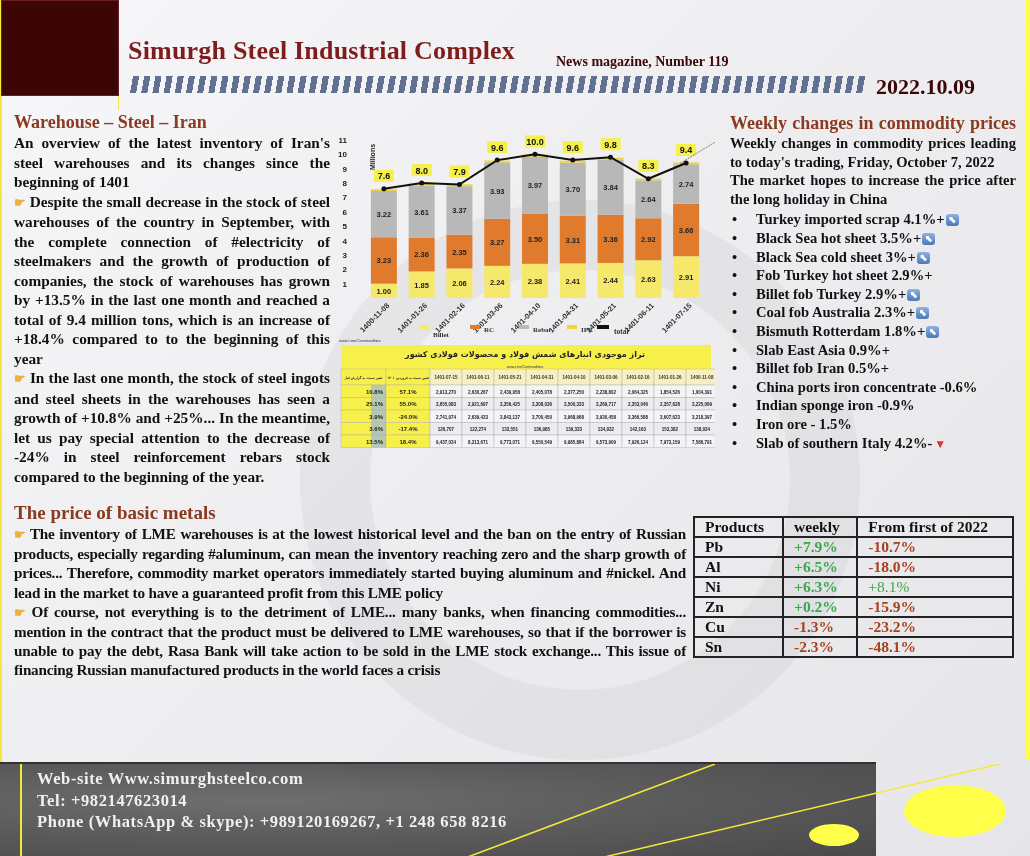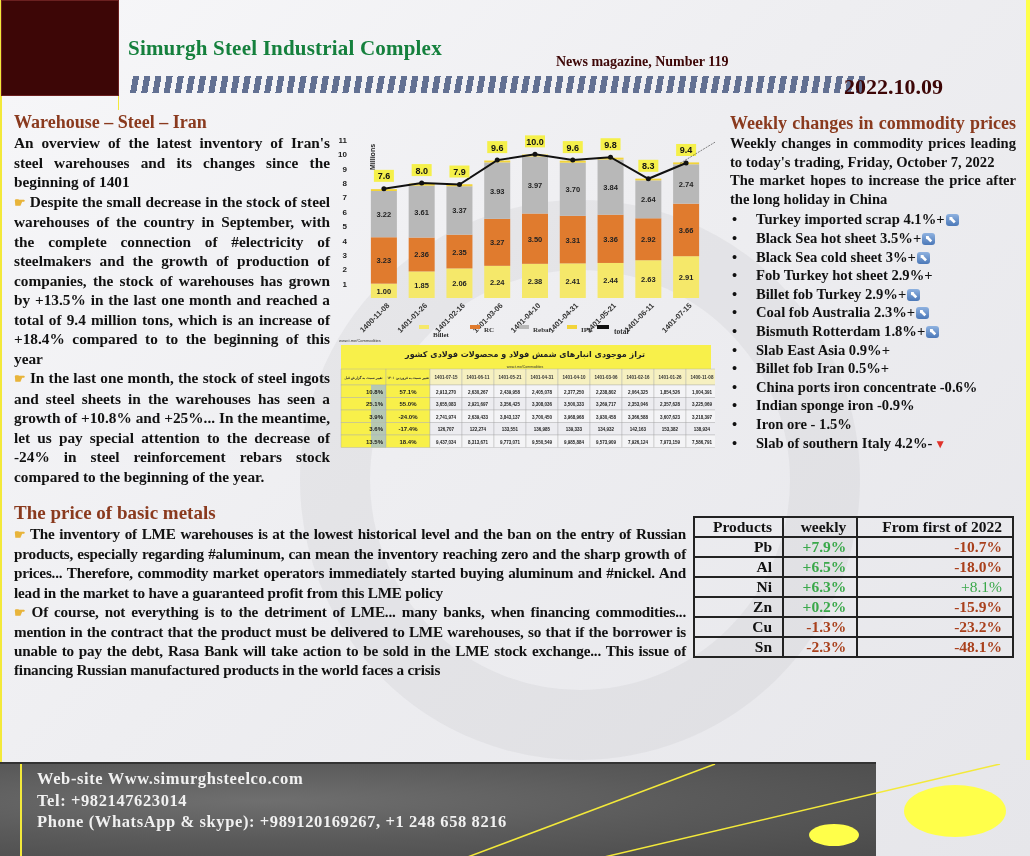--- a/index.html
+++ b/index.html
@@ -18,32 +18,32 @@
   }
   .frame-left { position: absolute; left: 0; top: 0; width: 2px; height: 856px; background: #f3e93a; }
   .frame-right { position: absolute; left: 1026px; top: 0; width: 4px; height: 760px; background: #ffff4a; }
   .logo-block {
     position: absolute; left: 1px; top: 0; width: 118px; height: 96px;
     background: #3d0606; border: 1px solid #6b2020;
   }
   .logo-line { position: absolute; left: 118px; top: 96px; width: 1px; height: 14px; background: #f3e93a; }
   .title {
     position: absolute; left: 128px; top: 36px;
-    font-size: 21px; font-weight: bold; color: #15803d; letter-spacing: 0.2px;
+    font-size: 26px; font-weight: bold; color: #7f1d1d; letter-spacing: 0.2px;
   }
   .subtitle {
     position: absolute; left: 556px; top: 54px;
     font-size: 14px; font-weight: bold; color: #3d0606;
   }
   .stripes {
     position: absolute; left: 130px; top: 76px; width: 737px; height: 17px;
     background: repeating-linear-gradient(100deg, transparent 0px, transparent 3px, #627092 3px, #627092 9px, transparent 9px, transparent 11px);
   }
   .date {
-    position: absolute; left: 844px; top: 74px;
+    position: absolute; left: 876px; top: 74px;
     font-size: 22px; font-weight: bold; color: #3d0606;
   }
   .sec-heading { color: #8a3a1e; font-weight: bold; font-size: 18px; }
   .para { font-weight: bold; font-size: 15.3px; line-height: 19.5px; text-align: justify; }
   .hand { color: #e8b43a; font-size: 13px; }
   
   .left-col { position: absolute; left: 14px; top: 112px; width: 316px; }
   
   .chart-wrap { position: absolute; left: 335px; top: 128px; width: 380px; height: 360px; }
   .chart-svg { position: absolute; left: 0; top: 0; }
@@ -63,21 +63,21 @@
   
   .metals { position: absolute; left: 14px; top: 502px; width: 672px; }
   .metals .sec-heading { font-size: 19px; font-family: "Liberation Serif", serif; }
   .metals .para { font-size: 15.2px; line-height: 19.2px; font-family: "Liberation Serif", serif; letter-spacing: -0.2px; }
   
   .metal-table {
     position: absolute; left: 693px; top: 516px; width: 321px;
     border-collapse: collapse; font-size: 15.5px;
   }
   .metal-table th, .metal-table td {
-    border: 2px solid #222; height: 17px; padding: 0 10px; text-align: right;
+    border: 2px solid #222; height: 17px; padding: 0 10px; text-align: left;
   }
   .metal-table th { font-weight: bold; }
   .metal-table td:first-child { font-weight: bold; }
   .pos { color: #3aa84a; }
   .neg { color: #a9401c; }
   .bold { font-weight: bold; }
   
   .footer {
     position: absolute; left: 0; top: 762px; width: 876px; height: 94px;
     background: radial-gradient(ellipse at 30% 40%, #6f6f6f 0%, #5a5a5a 50%, #4a4a4a 100%);

